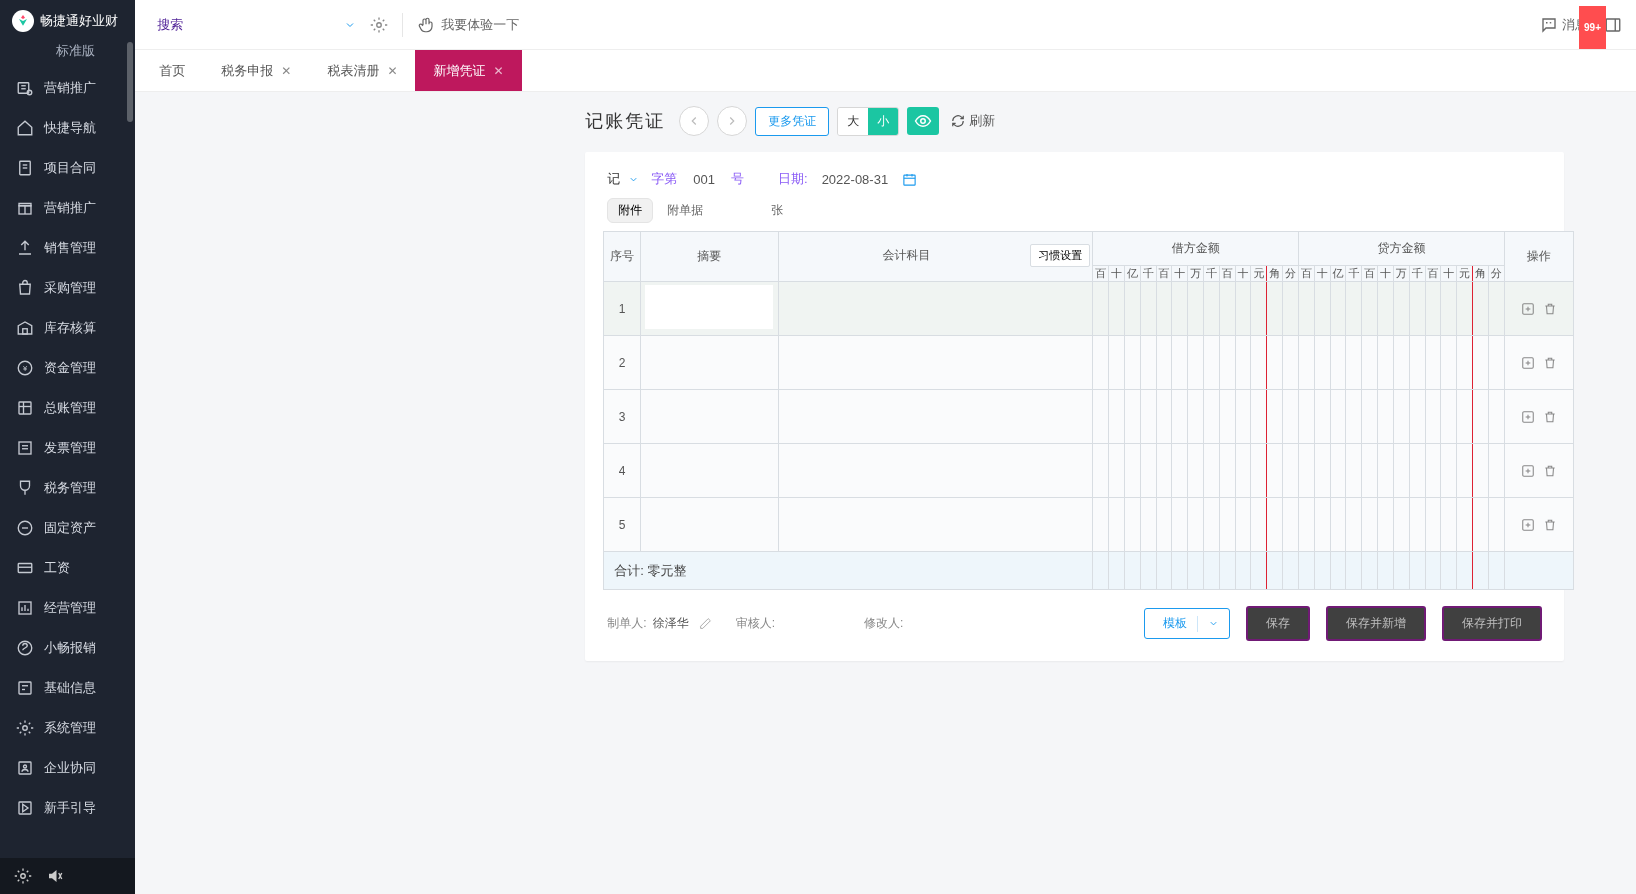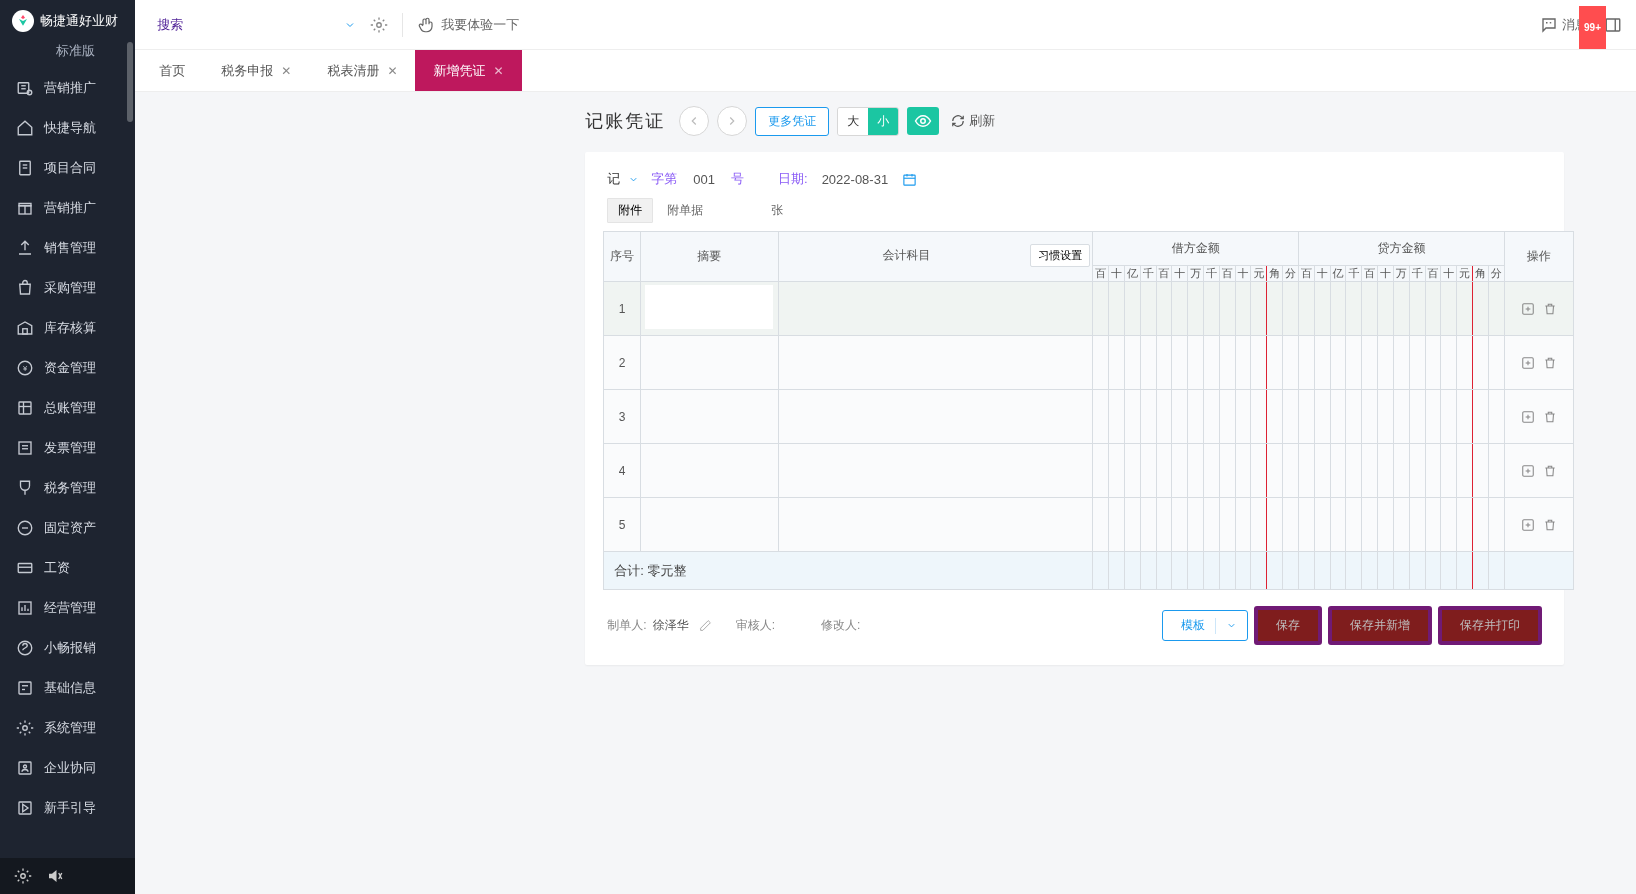--- a/index.html
+++ b/index.html
@@ -58,21 +58,21 @@
 .voucher-card { background: #fff; margin: 2px 72px 20px 450px; border-radius: 2px; padding: 18px 0 20px; box-shadow: 0 1px 2px rgba(0,0,0,0.05); }
 
 .voucher-header-row { display: flex; align-items: center; gap: 8px; padding: 0 22px 10px; color: #555; font-size: 13px; }
 .vhdr-select { color: #333; }
 .vhdr-chev { color: #1b9aee; margin-right: 4px; }
 .vhdr-label { color: #8b5cf6; }
 .vhdr-date { margin-left: 26px; }
 .cal-icon { color: #1b9aee; }
 
 .voucher-sub-row { display: flex; align-items: center; gap: 14px; padding: 0 22px 8px; color: #666; font-size: 12px; }
-.attach-btn { background: #f1f1f1; border: 1px solid #e4e4e4; padding: 3px 10px; border-radius: 1px; cursor: pointer; font-size: 12px; }
+.attach-btn { background: #f1f1f1; border: 1px solid #e4e4e4; padding: 3px 10px; border-radius: 6px; cursor: pointer; font-size: 12px; }
 
 
 .vtable { width: calc(100% - 8px); margin: 0 4px 0 18px; border-collapse: collapse; table-layout: fixed; }
 .vtable th, .vtable td { border: 1px solid #d8dde2; font-size: 12px; color: #555; text-align: center; }
 .vtable thead th { background: #f5f8fb; padding: 8px 4px; font-weight: 500; }
 .col-idx { width: 36px; }
 .col-summary { width: 136px; }
 .col-subject { width: 310px; }
 .col-digit { width: 15.6px; padding: 0 !important; font-size: 11px !important; }
 .col-action { width: 68px; }
@@ -88,21 +88,21 @@
 .sum-row .sum-text { font-size: 13px; color: #444; }
 
 .voucher-footer { display: flex; align-items: center; padding: 16px 22px 0; color: #888; font-size: 12px; gap: 6px; }
 .vf-label {}
 .vf-name { color: #555; margin-right: 4px; }
 .vf-edit { color: #aaa; cursor: pointer; }
 .vf-spacer { flex: 1; }
 .btn { padding: 7px 18px; border-radius: 3px; font-size: 12px; cursor: pointer; border: 1px solid transparent; }
 .btn-tpl { border: 1px solid #1b9aee; color: #1b9aee; background: #fff; display: flex; align-items: center; gap: 10px; padding: 6px 10px 6px 18px; }
 .btn-tpl .sep { width: 1px; height: 16px; background: #cde6f9; }
-.btn-gray { background: #7f1d1d; color: #bfbfbf; border: 4px solid #701a75; }
+.btn-gray { background: #404040; color: #bfbfbf; border: 2px solid #701a75; margin-left: 10px; }
 
 svg { display: block; }
 </style>
 </head>
 <body>
 
 <div class="app">
 
   <aside class="sidebar">
     <div class="sidebar-header">
@@ -704,21 +704,21 @@
             </tbody>
         </table>
 
         <div class="voucher-footer">
           <span class="vf-label">制单人:</span>
           <span class="vf-name">徐泽华</span>
           <svg class="vf-edit" width="13" height="13" viewBox="0 0 24 24" fill="none" stroke="currentColor" stroke-width="1.8">
               <path d="M17 3l4 4L7 21H3v-4z"></path>
             </svg>
           <span class="vf-label" style="margin-left:18px">审核人:</span>
-          <span class="vf-label" style="margin-left:40px">修改人:</span>
+          <span class="vf-label" style="margin-left:83px">修改人:</span>
           <span class="vf-spacer"></span>
           <div class="btn btn-tpl">
             <span>模板</span>
             <span class="sep"></span>
             <svg width="11" height="11" viewBox="0 0 24 24" fill="none" stroke="#1b9aee" stroke-width="2">
                 <path d="M6 9l6 6 6-6"></path>
               </svg>
           </div>
           <button class="btn btn-gray">保存</button>
           <button class="btn btn-gray">保存并新增</button>

